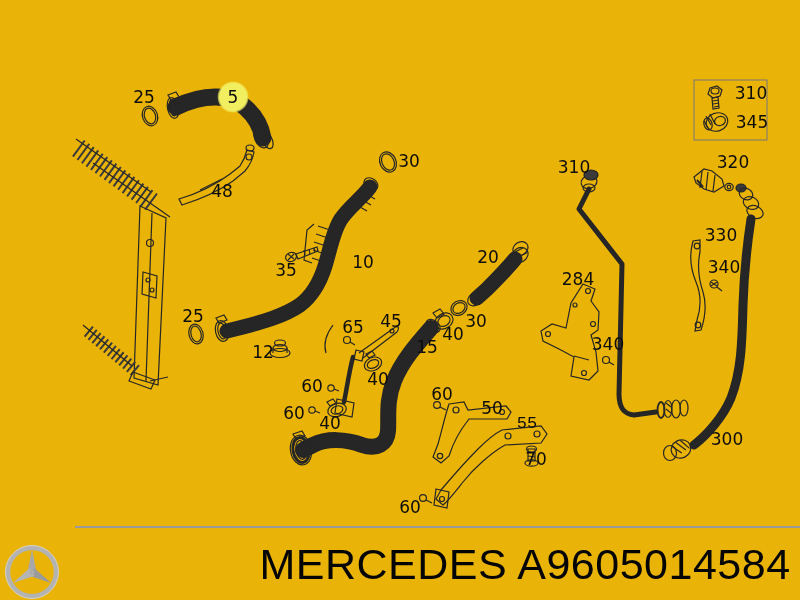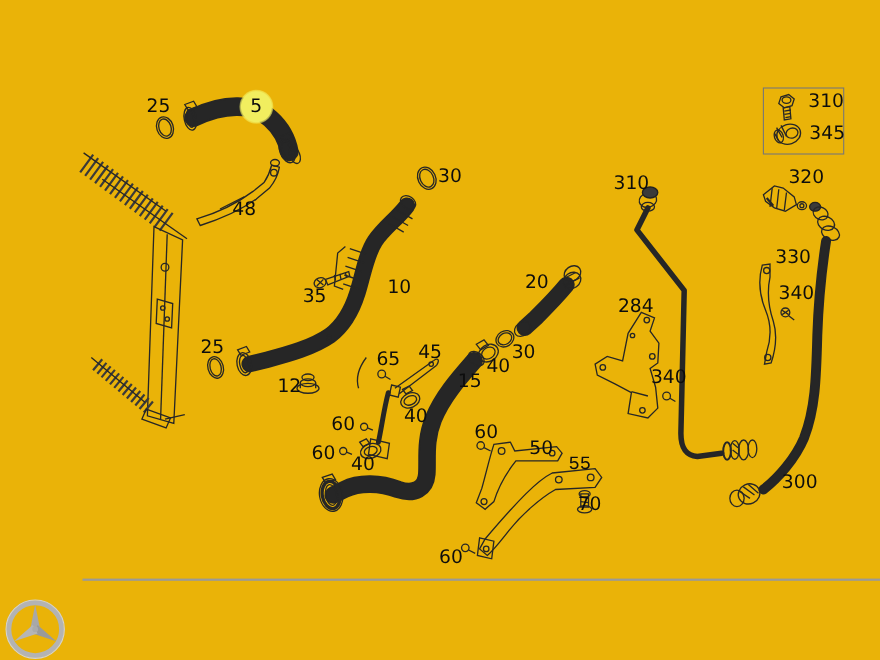--- a/index.html
+++ b/index.html
@@ -323,15 +323,16 @@
   <div class="footer">
     <div class="divider"></div>
     <svg class="logo" width="60" height="56" viewBox="0 0 60 56">
       <circle cx="30" cy="28" r="24" style="fill:none;stroke:#b3b3b3;stroke-width:4.5"></circle>
       <circle cx="30" cy="28" r="26.5" style="fill:none;stroke:#d2d2d2;stroke-width:1"></circle>
       <path d="M30,5.5 L25.5,28 L34.5,28 Z" style="fill:#a8a8a8"></path>
       <path d="M49.05,39 L27.75,31.9 L32.25,24.1 Z" style="fill:#9a9a9a"></path>
       <path d="M10.95,39 L32.25,31.9 L27.75,24.1 Z" style="fill:#b5b5b5"></path>
       <circle cx="30" cy="28" r="2.6" style="fill:#ababab"></circle>
     </svg>
+    <div class="brand">MERCEDES A9605014584</div>
   </div>
 
 </div>
 
 </body></html>

